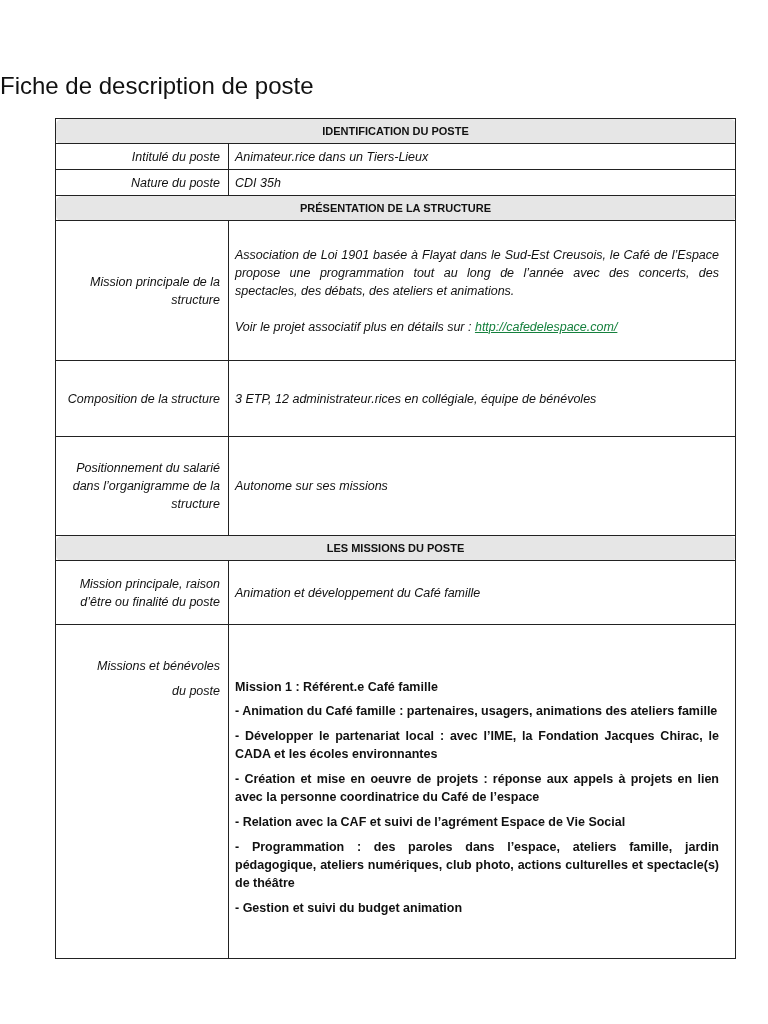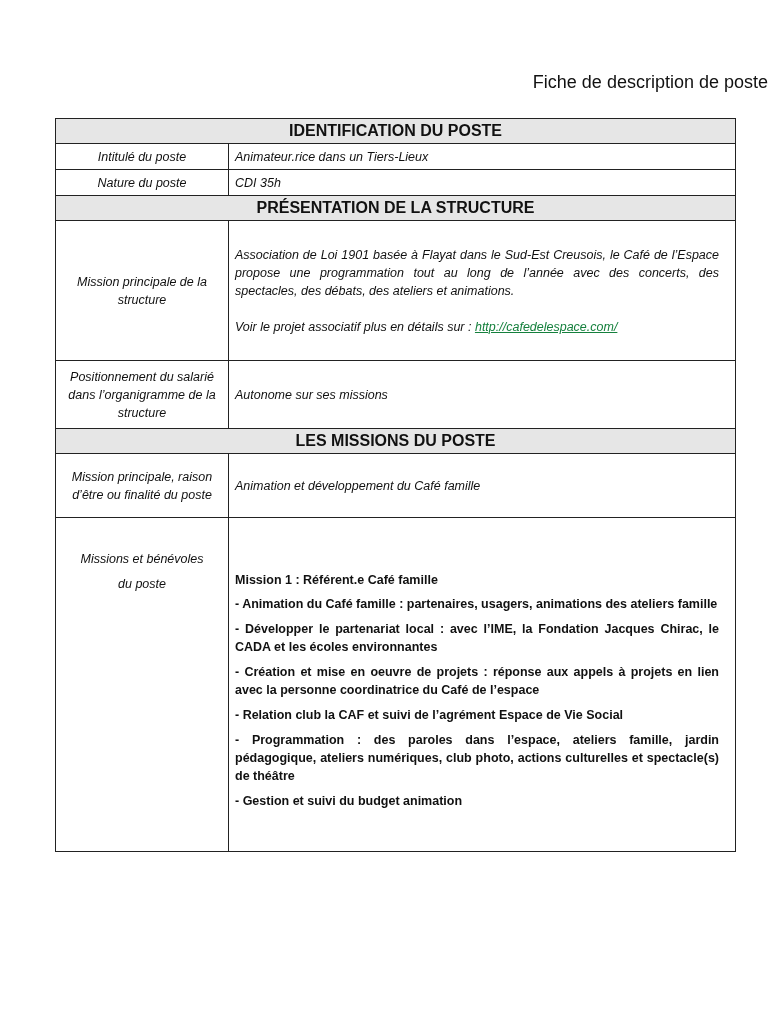--- a/index.html
+++ b/index.html
@@ -1,27 +1,27 @@
 <!DOCTYPE html>
 <html><head>
   <meta charset="utf-8">
   <style>
     html, body { margin: 0; padding: 0; background: #ffffff; }
     body { width: 768px; height: 1024px; position: relative; overflow: hidden;
       font-family: "Liberation Sans", sans-serif; color: #111; }
-    .title { position: absolute; left: 0; width: 768px; top: 72px; text-align: right;
-      font-size: 18px; color: #111; }
+    .title { position: absolute; left: 0; width: 768px; top: 72px; text-align: left;
+      font-size: 24px; color: #111; }
     table.sheet { position: absolute; left: 55px; top: 118px; width: 680px;
       border-collapse: collapse; table-layout: fixed; font-size: 12.5px; }
     table.sheet td { border: 1px solid #222; vertical-align: middle; }
     col.c1 { width: 173px; }
     col.c2 { width: 507px; }
     tr.section td { background: #e6e6e6; text-align: center; font-weight: bold;
-      font-size: 16px; height: 24px; padding: 0; }
-    td.label { font-style: italic; text-align: center; padding: 2px 8px; line-height: 18px; }
+      font-size: 11px; height: 24px; padding: 0; border-radius: 6px; }
+    td.label { font-style: italic; text-align: right; padding: 2px 8px; line-height: 18px; }
     td.value { font-style: italic; padding: 2px 6px; line-height: 18px; }
     td.value.normal { font-style: normal; }
     .just { text-align: justify; }
     p { margin: 0 0 18px 0; }
     a.link { color: #15803d; text-decoration: underline; }
     .mission-title { font-weight: bold; margin-bottom: 6px; margin-top: 21px; }
     .bullet { text-align: justify; margin-bottom: 7px; font-weight: bold; }
   </style>
 </head>
 <body>
@@ -52,21 +52,25 @@
   </tr>
   <tr style="height:140px">
     <td class="label">Mission principale de la structure</td>
     <td class="value" style="padding:2px 16px 2px 6px">
       <p class="just">Association de Loi 1901 basée à Flayat dans le Sud-Est Creusois, le Café de l’Espace propose une programmation tout au long de l’année avec des concerts, des spectacles, des débats, des ateliers et animations.</p>
       <p style="margin:0">
         <span>Voir le projet associatif plus en détails sur : </span><a class="link">http://cafedelespace.com/</a>
       </p>
     </td>
   </tr>
-  <tr style="height:68px">
+  <tr style="height:76px">
+    <td class="label">Composition de la structure</td>
+    <td class="value">3 ETP, 12 administrateur.rices en collégiale, équipe de bénévoles</td>
+  </tr>
+  <tr style="height:99px">
     <td class="label">Positionnement du salarié dans l’organigramme de la structure</td>
     <td class="value">Autonome sur ses missions</td>
   </tr>
 
   <tr class="section">
     <td colspan="2">LES MISSIONS DU POSTE</td>
   </tr>
   <tr style="height:64px">
     <td class="label">Mission principale, raison d’être ou finalité du poste</td>
     <td class="value">Animation et développement du Café famille</td>
@@ -74,19 +78,19 @@
   <tr style="height:334px">
     <td class="label" style="vertical-align:top; padding-top:32px">
       <div>Missions et bénévoles</div>
       <div style="margin-top:7px">du poste</div>
     </td>
     <td class="value normal" style="vertical-align:top; padding:32px 16px 2px 6px">
       <div class="mission-title">Mission 1 : Référent.e Café famille</div>
       <div class="bullet">- Animation du Café famille : partenaires, usagers, animations des ateliers famille</div>
       <div class="bullet">- Développer le partenariat local : avec l’IME, la Fondation Jacques Chirac, le CADA et les écoles environnantes</div>
       <div class="bullet">- Création et mise en oeuvre de projets : réponse aux appels à projets en lien avec la personne coordinatrice du Café de l’espace</div>
-      <div class="bullet">- Relation club la CAF et suivi de l’agrément Espace de Vie Social</div>
+      <div class="bullet">- Relation avec la CAF et suivi de l’agrément Espace de Vie Social</div>
       <div class="bullet">- Programmation : des paroles dans l’espace, ateliers famille, jardin pédagogique, ateliers numériques, club photo, actions culturelles et spectacle(s) de théâtre</div>
       <div class="bullet">- Gestion et suivi du budget animation</div>
     </td>
   </tr>
 </tbody>
   </table>
 
 </body></html>

